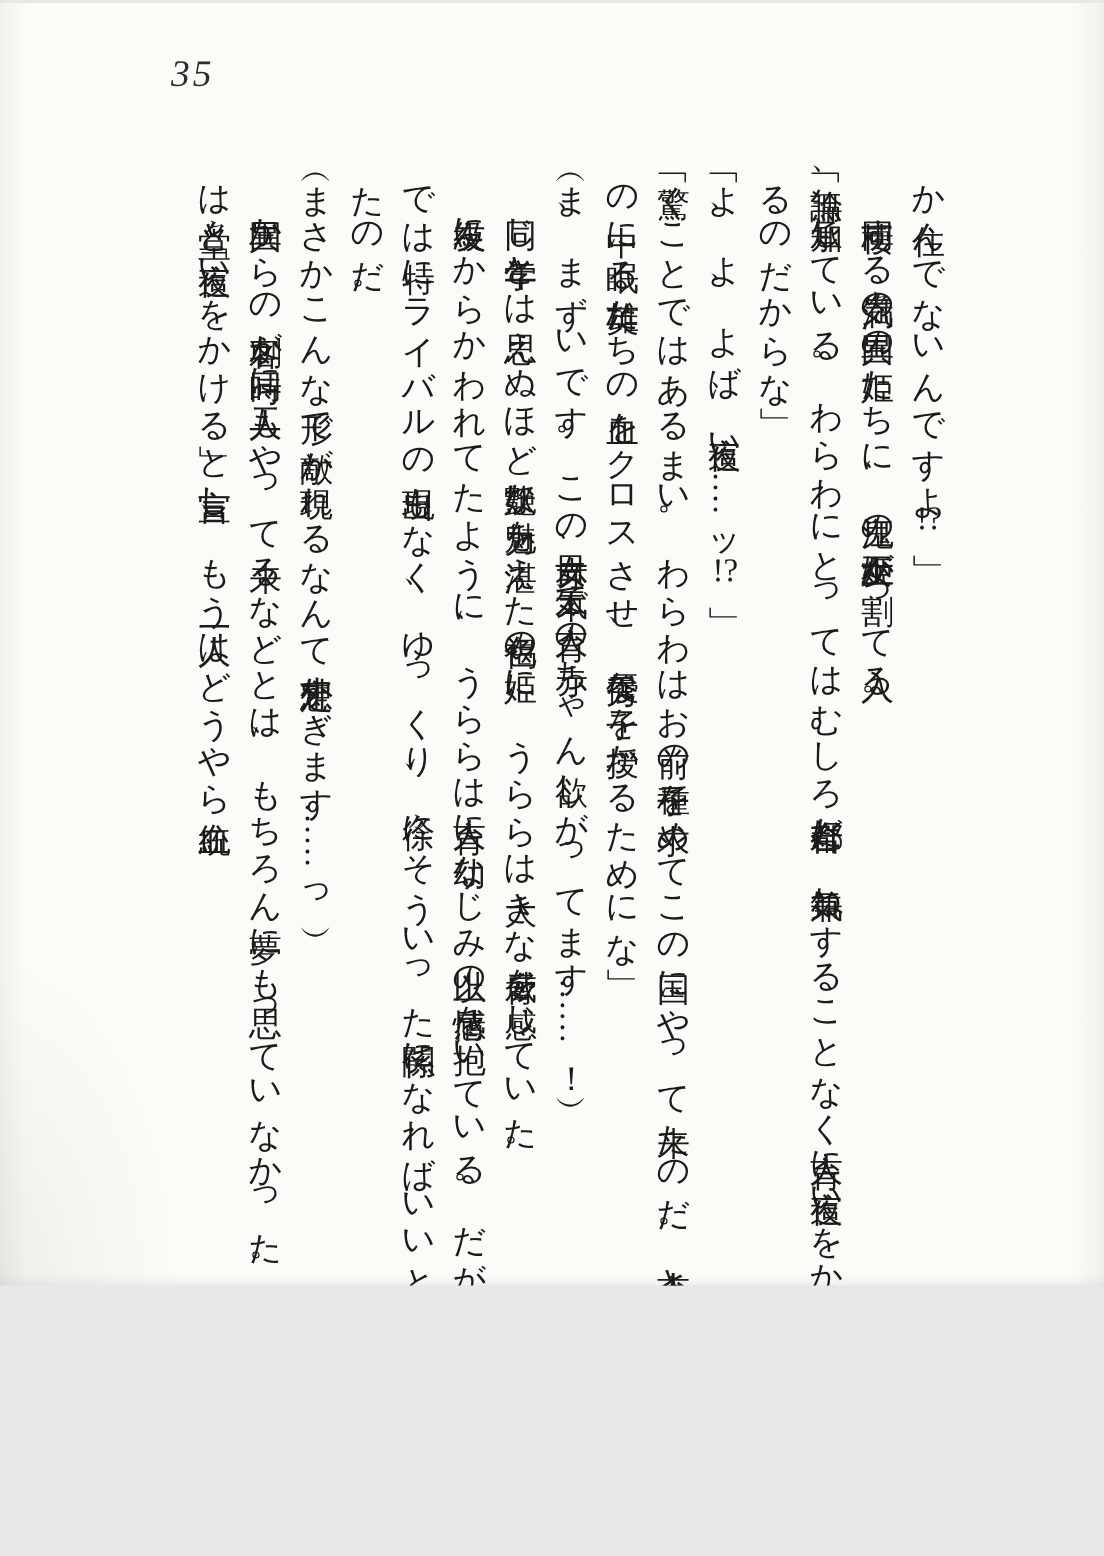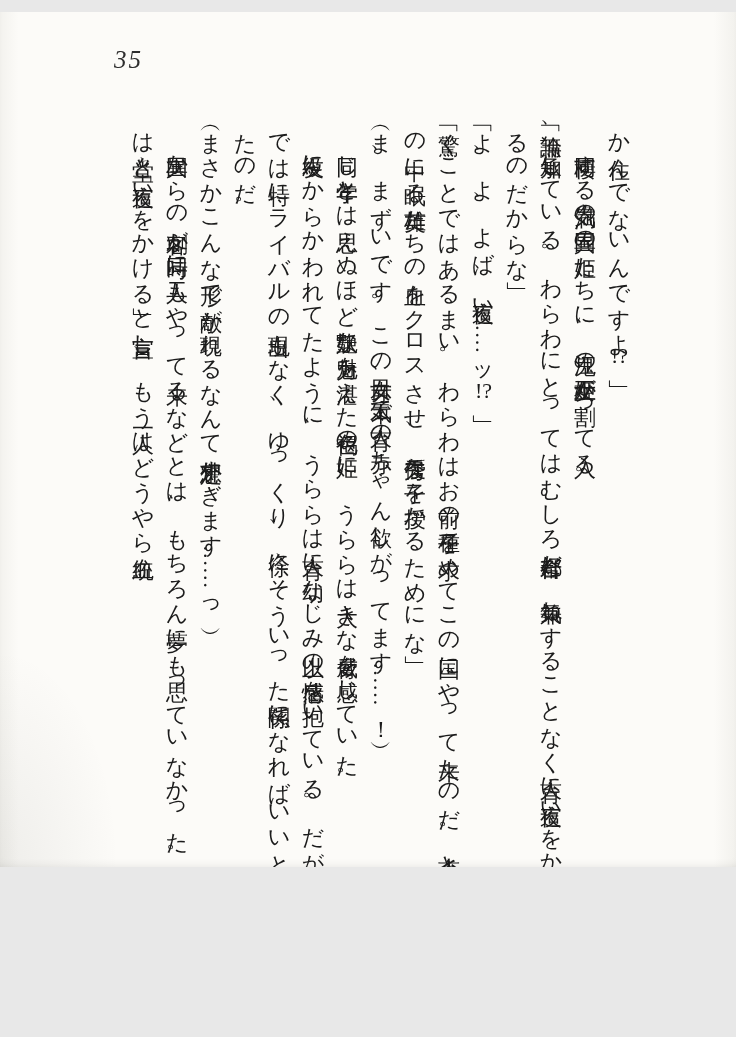--- a/index.html
+++ b/index.html
@@ -4,21 +4,21 @@
 <style>
   html, body {
     margin: 0;
     padding: 0;
     background: #e8e8e8;
   }
   .page {
     position: relative;
     width: 736px;
     height: 855px;
-    margin: 12px auto;
+    margin: 2px auto;
     overflow: hidden;
     background:
       linear-gradient(90deg, #f3f2ee 0%, #fcfbf8 2.5%, #fcfbf8 97%, #f2f1ed 100%),
       #fcfbf8;
     box-shadow: inset 0 -6px 10px -6px rgba(0,0,0,0.10);
   }
   .page::after {
     
     content: "";
     position: absolute;

